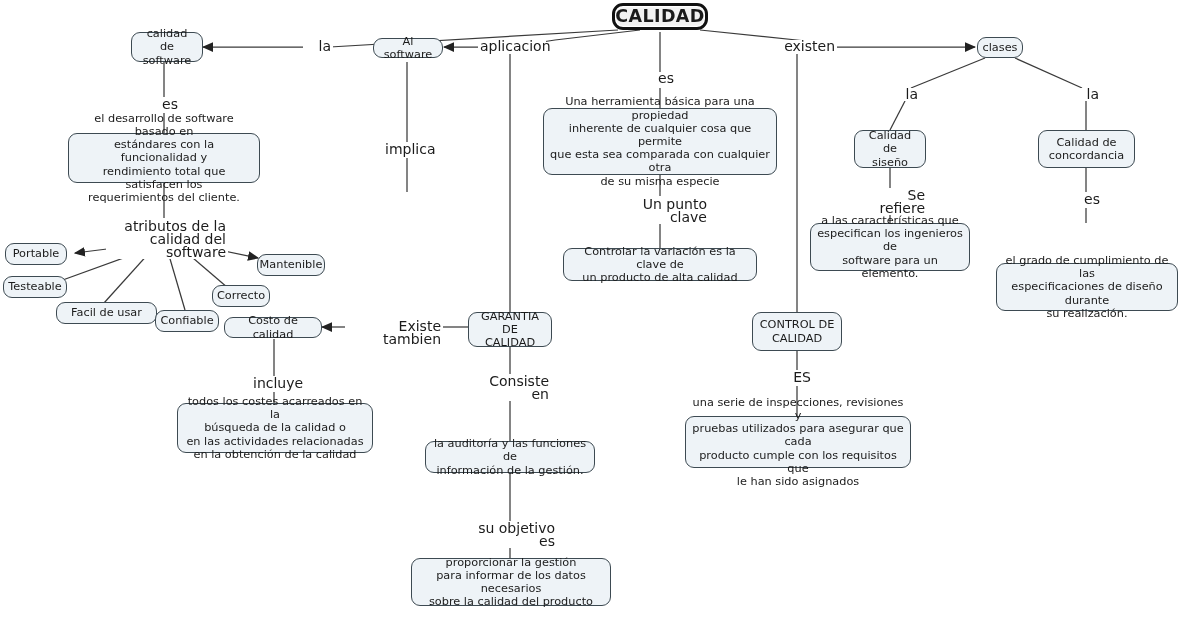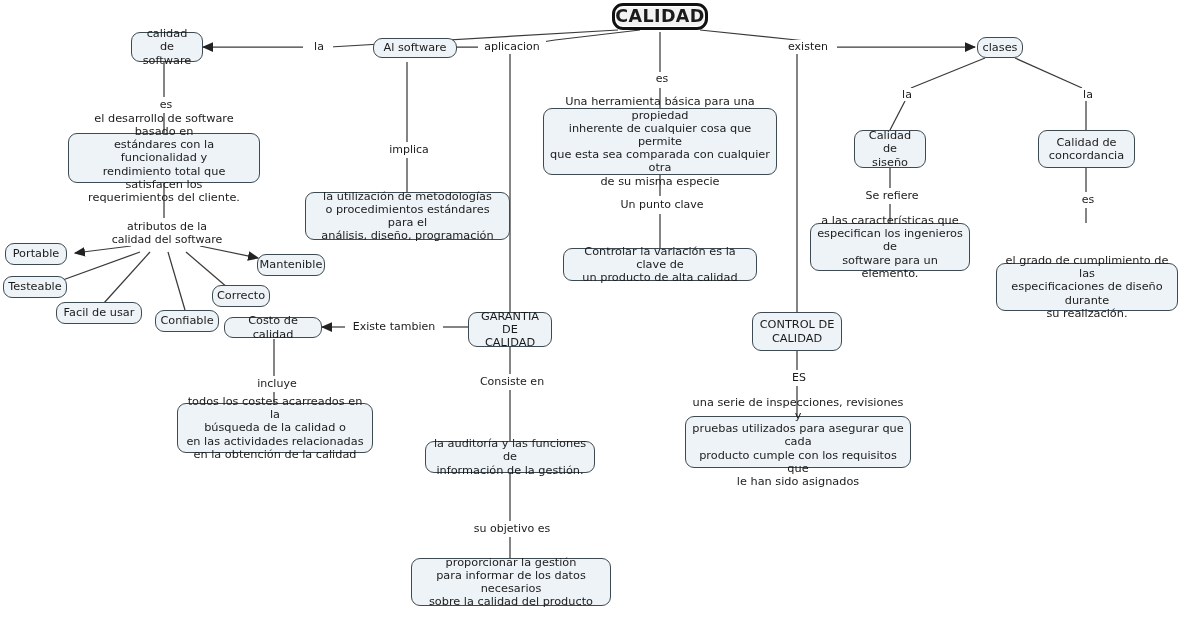--- a/index.html
+++ b/index.html
@@ -29,25 +29,25 @@
     background:#f2f2f2;
     border:3px solid #111111;
     border-radius:11px;
     font-weight:bold;
     font-size:17.5px;
     letter-spacing:.4px;
     box-shadow:0 0 0 1.2px #ffffff inset;
   }
   .lbl{
     position:absolute;
-    font-size:11px;
+    font-size:14px;
     line-height:13px;
     color:#1b1b1b;
     background:#ffffff;
-    text-align:center;
+    text-align:right;
     white-space:pre-line;
     padding:0 2px;
   }
 </style>
 </head>
 <body>
 
 <div id="canvas">
 
   <svg class="links" viewBox="0 0 1192 622">
@@ -120,36 +120,33 @@
       <path d="M797,343 L797,370"></path>
       <path d="M797,386 L797,416"></path>
     </g>
   </svg>
 
   <div class="node root" style="left:612px;top:3px;width:96px;height:27px;">CALIDAD</div>
 
   <div class="node" style="left:131px;top:32px;width:72px;height:30px;">calidad de
 software</div>
 
-  <div class="node" style="left:373px;top:38px;width:84px;height:20px;">Al software</div>
+  <div class="node" style="left:373px;top:38px;width:70px;height:20px;">Al software</div>
 
   <div class="node" style="left:68px;top:133px;width:192px;height:50px;">el desarrollo de software basado en
 estándares con la funcionalidad y
 rendimiento total que satisfacen los
 requerimientos del cliente.</div>
 
-  <div class="node" style="left:305px;top:192px;width:205px;height:48px;">la utilización de metodologías
-o procedimientos estándares para el
-análisis, diseño, programación</div>
 
   <div class="node" style="left:5px;top:243px;width:62px;height:22px;">Portable</div>
 
   <div class="node" style="left:3px;top:276px;width:64px;height:22px;">Testeable</div>
 
-  <div class="node" style="left:56px;top:302px;width:86px;height:22px;">Facil de usar</div>
+  <div class="node" style="left:56px;top:302px;width:101px;height:22px;">Facil de usar</div>
 
   <div class="node" style="left:155px;top:310px;width:64px;height:22px;">Confiable</div>
 
   <div class="node" style="left:212px;top:285px;width:58px;height:22px;">Correcto</div>
 
   <div class="node" style="left:257px;top:254px;width:68px;height:22px;">Mantenible</div>
 
   <div class="node" style="left:224px;top:317px;width:98px;height:21px;">Costo de calidad</div>
 
   <div class="node" style="left:177px;top:403px;width:196px;height:50px;">todos los costes acarreados en la

